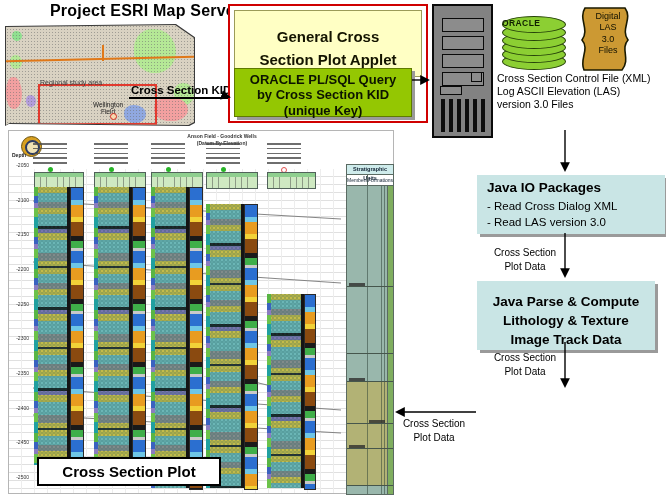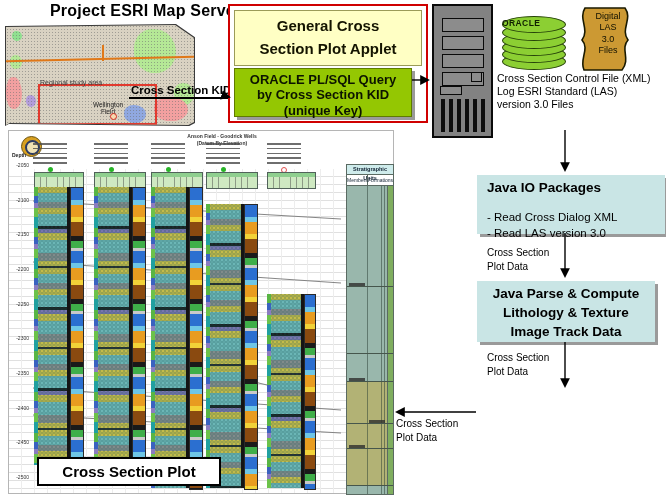--- a/index.html
+++ b/index.html
@@ -23,21 +23,21 @@
   #map-road2{left:96px;top:20px;width:2px;height:16px;background:#e07818;}
   #map-rect{left:32px;top:59px;width:115px;height:37px;border:2px solid #e23a2e;}
   #map-label-region{left:34px;top:54px;font-size:7px;color:#3c3c3c;}
   #map-label-field{left:78px;top:76px;font-size:6.5px;color:#222;text-align:center;width:48px;line-height:1.15;}
   #map-marker{left:104px;top:88px;width:5px;height:5px;border-radius:50%;border:1.4px solid #d42a1e;background:#f6d9b0;}
   #kid-label{left:129px;top:84px;font-size:11.5px;font-weight:bold;border-bottom:2px solid #000;padding:0 2px 1px 2px;}
 
   
   #applet-frame{left:228px;top:4px;width:196px;height:115px;border:2px solid #cf0000;background:#fff;}
   #applet-box{left:4px;top:4px;width:186px;height:51px;background:#ffffc4;border:1px solid #9b9b58;
-    font-size:15px;font-weight:bold;line-height:1.55;padding-top:3px;color:#141400;}
+    font-size:15px;font-weight:bold;line-height:1.55;padding-top:14px;color:#141400;}
   #query-box{left:4px;top:62px;width:176px;height:44px;background:#94c702;border:1px solid #5f7a00;
     box-shadow:3px 3px 0 #9a9a9a;font-size:13px;font-weight:bold;line-height:1.18;padding-top:3px;color:#0c1400;}
 
   
   #server-tower{left:432px;top:4px;width:57px;height:130px;background:#828282;border:2px solid #0a0a0a;}
   .bay{position:absolute;left:8px;width:40px;height:12px;background:#8c8c8c;border:1.5px solid #0a0a0a;}
   #bay4sq{position:absolute;left:28px;top:-1px;width:9px;height:8px;background:#8c8c8c;border:1.5px solid #0a0a0a;}
   #bay5{position:absolute;left:6px;top:80px;width:20px;height:7px;background:#8c8c8c;border:1.5px solid #0a0a0a;}
   #vents{position:absolute;left:7px;top:93px;width:44px;height:33px;
     background:repeating-linear-gradient(90deg,#0d0d0d 0 4px,#828282 4px 8px);}
@@ -46,25 +46,25 @@
   #oracle-text{position:absolute;left:0;top:2px;width:62px;text-align:left;font-size:8.5px;font-weight:bold;color:#102000;letter-spacing:.4px;}
   #las-scroll{left:575px;top:5px;width:66px;height:70px;}
   #las-text{position:absolute;left:0;top:6px;width:66px;text-align:center;font-size:9px;font-weight:normal;color:#101000;line-height:1.25;}
   #kgs-block{left:497px;top:72px;width:168px;}
   #kgs-title{font-size:13px;font-weight:bold;margin-bottom:2px;}
   .kgs-line{font-size:10.5px;line-height:1.26;}
 
   
   .fbox{background:#c9e5e5;box-shadow:3px 3px 0 #9a9a9a;}
   #javaio-box{left:477px;top:175px;width:178px;height:54px;padding:5px 0 0 10px;}
-  #javaio-title{font-size:13.5px;font-weight:bold;margin-bottom:15px;}
+  #javaio-title{font-size:13.5px;font-weight:bold;margin-bottom:4px;}
   .javaio-item{font-size:11.5px;line-height:1.35;}
-  #parse-box{left:477px;top:281px;width:178px;height:57px;font-size:13.5px;font-weight:bold;line-height:1.4;padding-top:4px;}
+  #parse-box{left:477px;top:281px;width:178px;height:57px;font-size:13.5px;font-weight:bold;line-height:1.4;padding-top:12px;}
   #dialog-box{left:477px;top:391px;width:178px;height:43px;font-size:13.5px;font-weight:bold;line-height:1.45;padding-top:2px;}
-  .flowlabel{position:absolute;width:76px;font-size:10px;line-height:1.35;}
+  .flowlabel{position:absolute;width:76px;font-size:10px;line-height:1.35;text-align:center;}
   #flowlabel-1{left:487px;top:246px;}
   #flowlabel-2{left:487px;top:351px;}
   #flowlabel-3{left:396px;top:417px;}
 
   
   #plot{left:8px;top:130px;width:384px;height:362px;background:#fff;border:1px solid #b5b5b5;}
   #plot-grid{position:absolute;left:0;top:38px;right:0;bottom:0;
     background:
       repeating-linear-gradient(90deg,transparent 0 12px,#ededed 12px 13px),
       repeating-linear-gradient(180deg,transparent 0 7px,#e0e0e0 7px 8px);}
@@ -179,21 +179,21 @@
       <path d="M10,3 C3,14 15,24 7,35 C15,44 4,54 9,65 L47,65 C56,54 45,44 53,35 C45,24 58,14 50,3 Z" fill="#cc9933" stroke="#1a1a00" stroke-width="1.6"></path>
     </svg>
     <div class="pre" id="las-text">Digital
 LAS
 3.0
 Files</div>
   </div>
 
   <div class="abs" id="kgs-block">
     <div class="kgs-line">Cross Section Control File (XML)</div>
-    <div class="kgs-line">Log ESRI Standard (LAS)</div>
+    <div class="kgs-line">Log ASCII Elevation (LAS)</div>
     <div class="kgs-line">version 3.0 Files</div>
   </div>
 
   <div class="abs fbox" id="javaio-box">
     <div id="javaio-title">Java IO Packages</div>
     <div class="javaio-item">- Read Cross Dialog XML</div>
     <div class="javaio-item">- Read LAS version 3.0</div>
   </div>
   <div class="abs pre flowlabel" id="flowlabel-1">Cross Section
 Plot Data</div>

